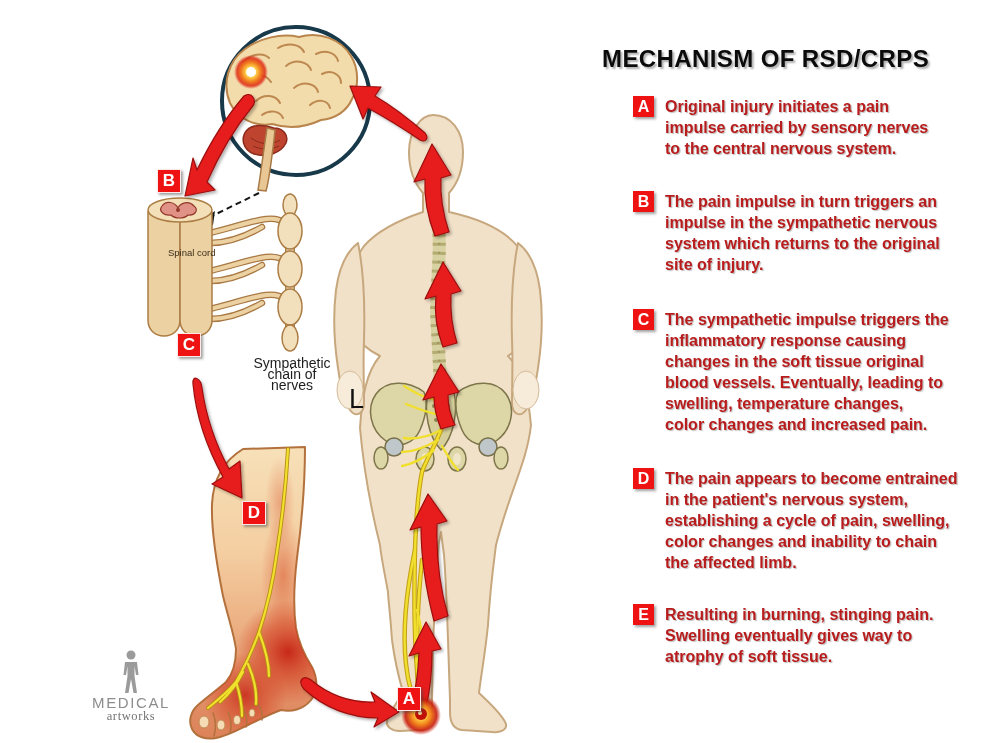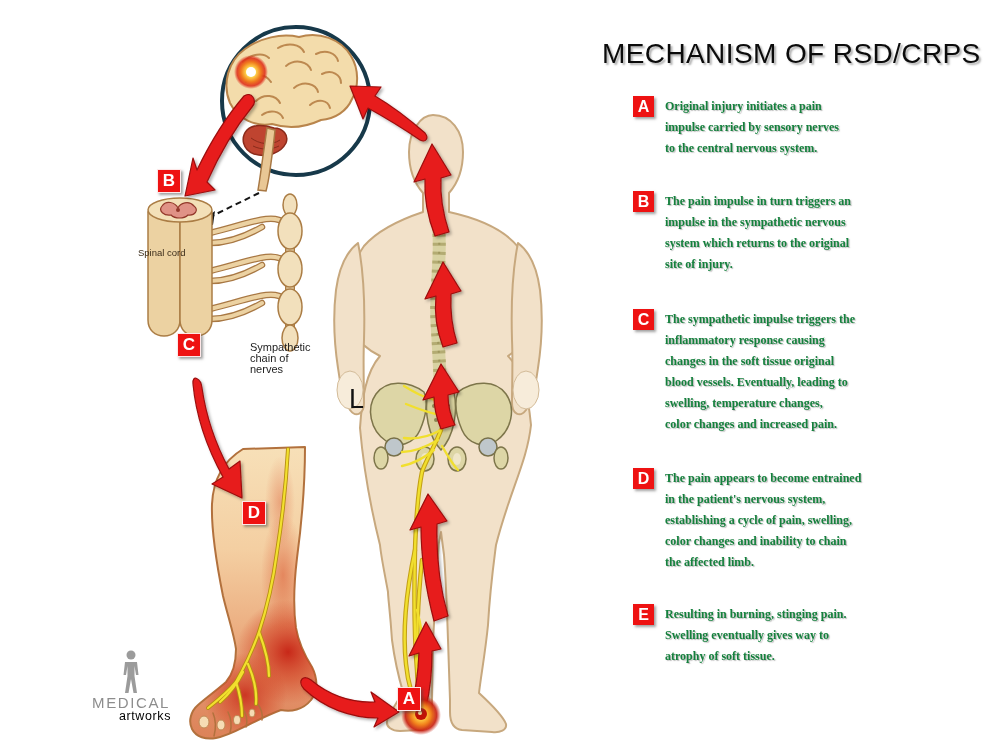--- a/index.html
+++ b/index.html
@@ -9,37 +9,37 @@
   .ill-svg{position:absolute;left:0;top:0;}
 
   
   .sq{width:21px;height:21px;background:#ee1212;color:#fff;font-weight:bold;font-size:16px;
       line-height:21px;text-align:center;box-shadow:1.5px 1.5px 2.5px rgba(70,70,70,.5);
       flex:0 0 auto;}
   .ill-badge{position:absolute;width:22px;height:22px;line-height:22px;font-size:17px;
       border:1px solid rgba(255,255,255,.9);}
 
   
-  .title{position:absolute;left:602px;top:38px;font-size:28px;font-weight:normal;
+  .title{position:absolute;left:602px;top:45px;font-size:24px;font-weight:bold;
       letter-spacing:.4px;color:#0b0b0b;text-shadow:2px 2px 2px rgba(110,110,110,.55);}
   .step{position:absolute;left:633px;display:flex;gap:11px;align-items:flex-start;}
-  .step-text{font-size:12px;font-weight:bold;line-height:21px;color:#15803d;
-      white-space:pre-line;width:326px;text-shadow:1.2px 1.2px 1px rgba(125,125,125,.5);font-family:Liberation Serif, serif;}
+  .step-text{font-size:16px;font-weight:bold;line-height:21px;color:#b91c1c;
+      white-space:pre-line;width:326px;text-shadow:1.2px 1.2px 1px rgba(125,125,125,.5);}
 
   
-  .spinal-label{position:absolute;left:138px;top:247px;font-size:9.5px;color:#3c2d1a;}
-  .symp-label{position:absolute;left:250px;top:342px;width:84px;font-size:11px;line-height:11px;
-      text-align:left;color:#1d1d1d;white-space:pre-line;}
+  .spinal-label{position:absolute;left:168px;top:247px;font-size:9.5px;color:#3c2d1a;}
+  .symp-label{position:absolute;left:250px;top:358px;width:84px;font-size:14px;line-height:11px;
+      text-align:center;color:#1d1d1d;white-space:pre-line;}
   .side-label{position:absolute;left:349px;top:384px;font-size:27px;color:#111;}
 
   
   .logo{position:absolute;left:91px;top:650px;width:80px;text-align:center;}
   .logo-fig{display:block;margin:0 auto 2px auto;}
   .logo-name{font-size:15px;letter-spacing:1.6px;color:#8d8d8d;line-height:14px;}
-  .logo-sub{font-size:12.5px;letter-spacing:.6px;color:#000000;line-height:12px;text-align:right;}
+  .logo-sub{font-size:12.5px;letter-spacing:.6px;color:#737373;line-height:12px;text-align:center;font-family:Liberation Serif, serif;}
 </style>
 </head>
 <body>
 
 <div class="canvas">
 
   <svg class="ill-svg" width="990" height="743" viewBox="0 0 990 743">
     <defs>
       <radialGradient id="glowBrain">
         <stop offset="0" stop-color="#ffffff"></stop>

